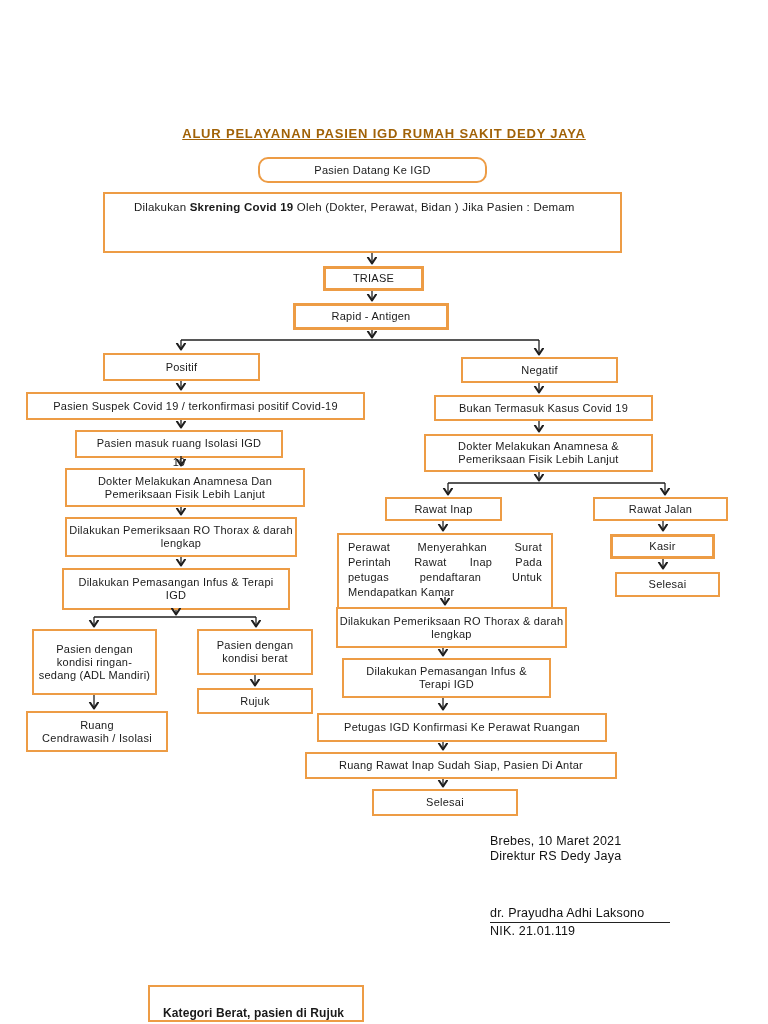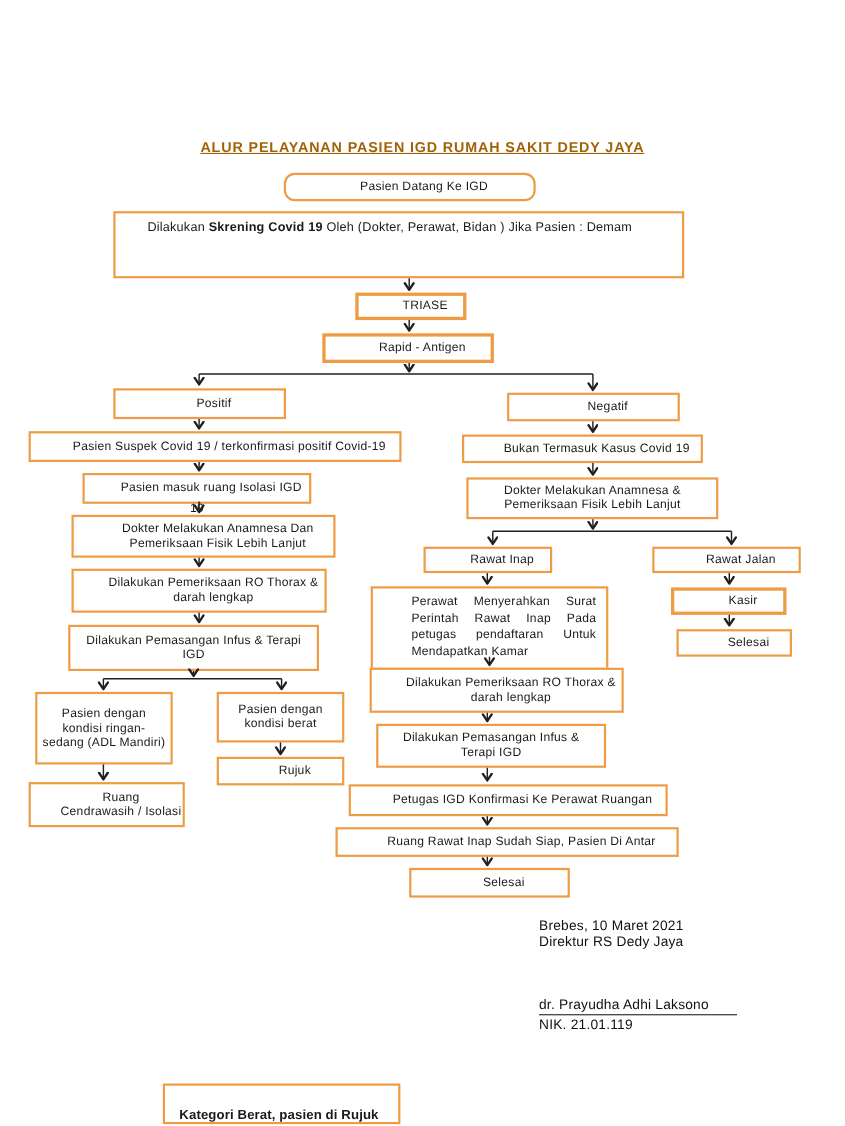--- a/index.html
+++ b/index.html
@@ -15,21 +15,20 @@
   .title{
     position:absolute;top:126px;left:0;width:768px;text-align:center;
     font-size:13px;font-weight:bold;letter-spacing:0.8px;color:#a16207;text-decoration:underline;
   }
   .node{
     position:absolute;box-sizing:border-box;background:#fff;
     border:2px solid var(--orange);
     display:flex;flex-direction:column;align-items:center;justify-content:center;
     text-align:center;font-size:11px;line-height:13px;letter-spacing:0.25px;color:var(--ink);
     z-index:2;
-    padding-left:26px;
   }
   .node.rounded{border-radius:10px;border-width:2.5px;}
   .node.thick{border-width:3px;}
   .node.leftalign{align-items:flex-start;text-align:left;justify-content:flex-start;}
   .nowrap{white-space:nowrap;}
   .skrening-line{white-space:nowrap;line-height:15px;font-size:11.5px;letter-spacing:0.2px;}
   .skrening-line b{letter-spacing:0.2px;}
   .just-block{width:100%;box-sizing:border-box;padding:5px 9px;text-align:left;}
   .just-line{text-align:justify;text-align-last:justify;line-height:15px;white-space:normal;}
   .last-line{text-align:left;line-height:15px;}
@@ -112,21 +111,21 @@
 
 <div class="node" style="left:26px;top:711px;width:142px;height:41px;">
   <span>Ruang</span>
   <span class="nowrap">Cendrawasih / Isolasi</span>
 </div>
 
 <div class="node" style="left:197px;top:688px;width:116px;height:26px;">
   <span>Rujuk</span>
 </div>
 
-<div class="node" style="left:420px;top:395px;width:219px;height:26px;">
+<div class="node" style="left:434px;top:395px;width:219px;height:26px;">
   <span class="nowrap">Bukan Termasuk Kasus Covid 19</span>
 </div>
 
 <div class="node" style="left:424px;top:434px;width:229px;height:38px;padding:0 14px;">
   <span>Dokter Melakukan Anamnesa  &amp; Pemeriksaan Fisik Lebih Lanjut</span>
 </div>
 
 <div class="node" style="left:385px;top:497px;width:117px;height:24px;">
   <span>Rawat Inap</span>
 </div>

